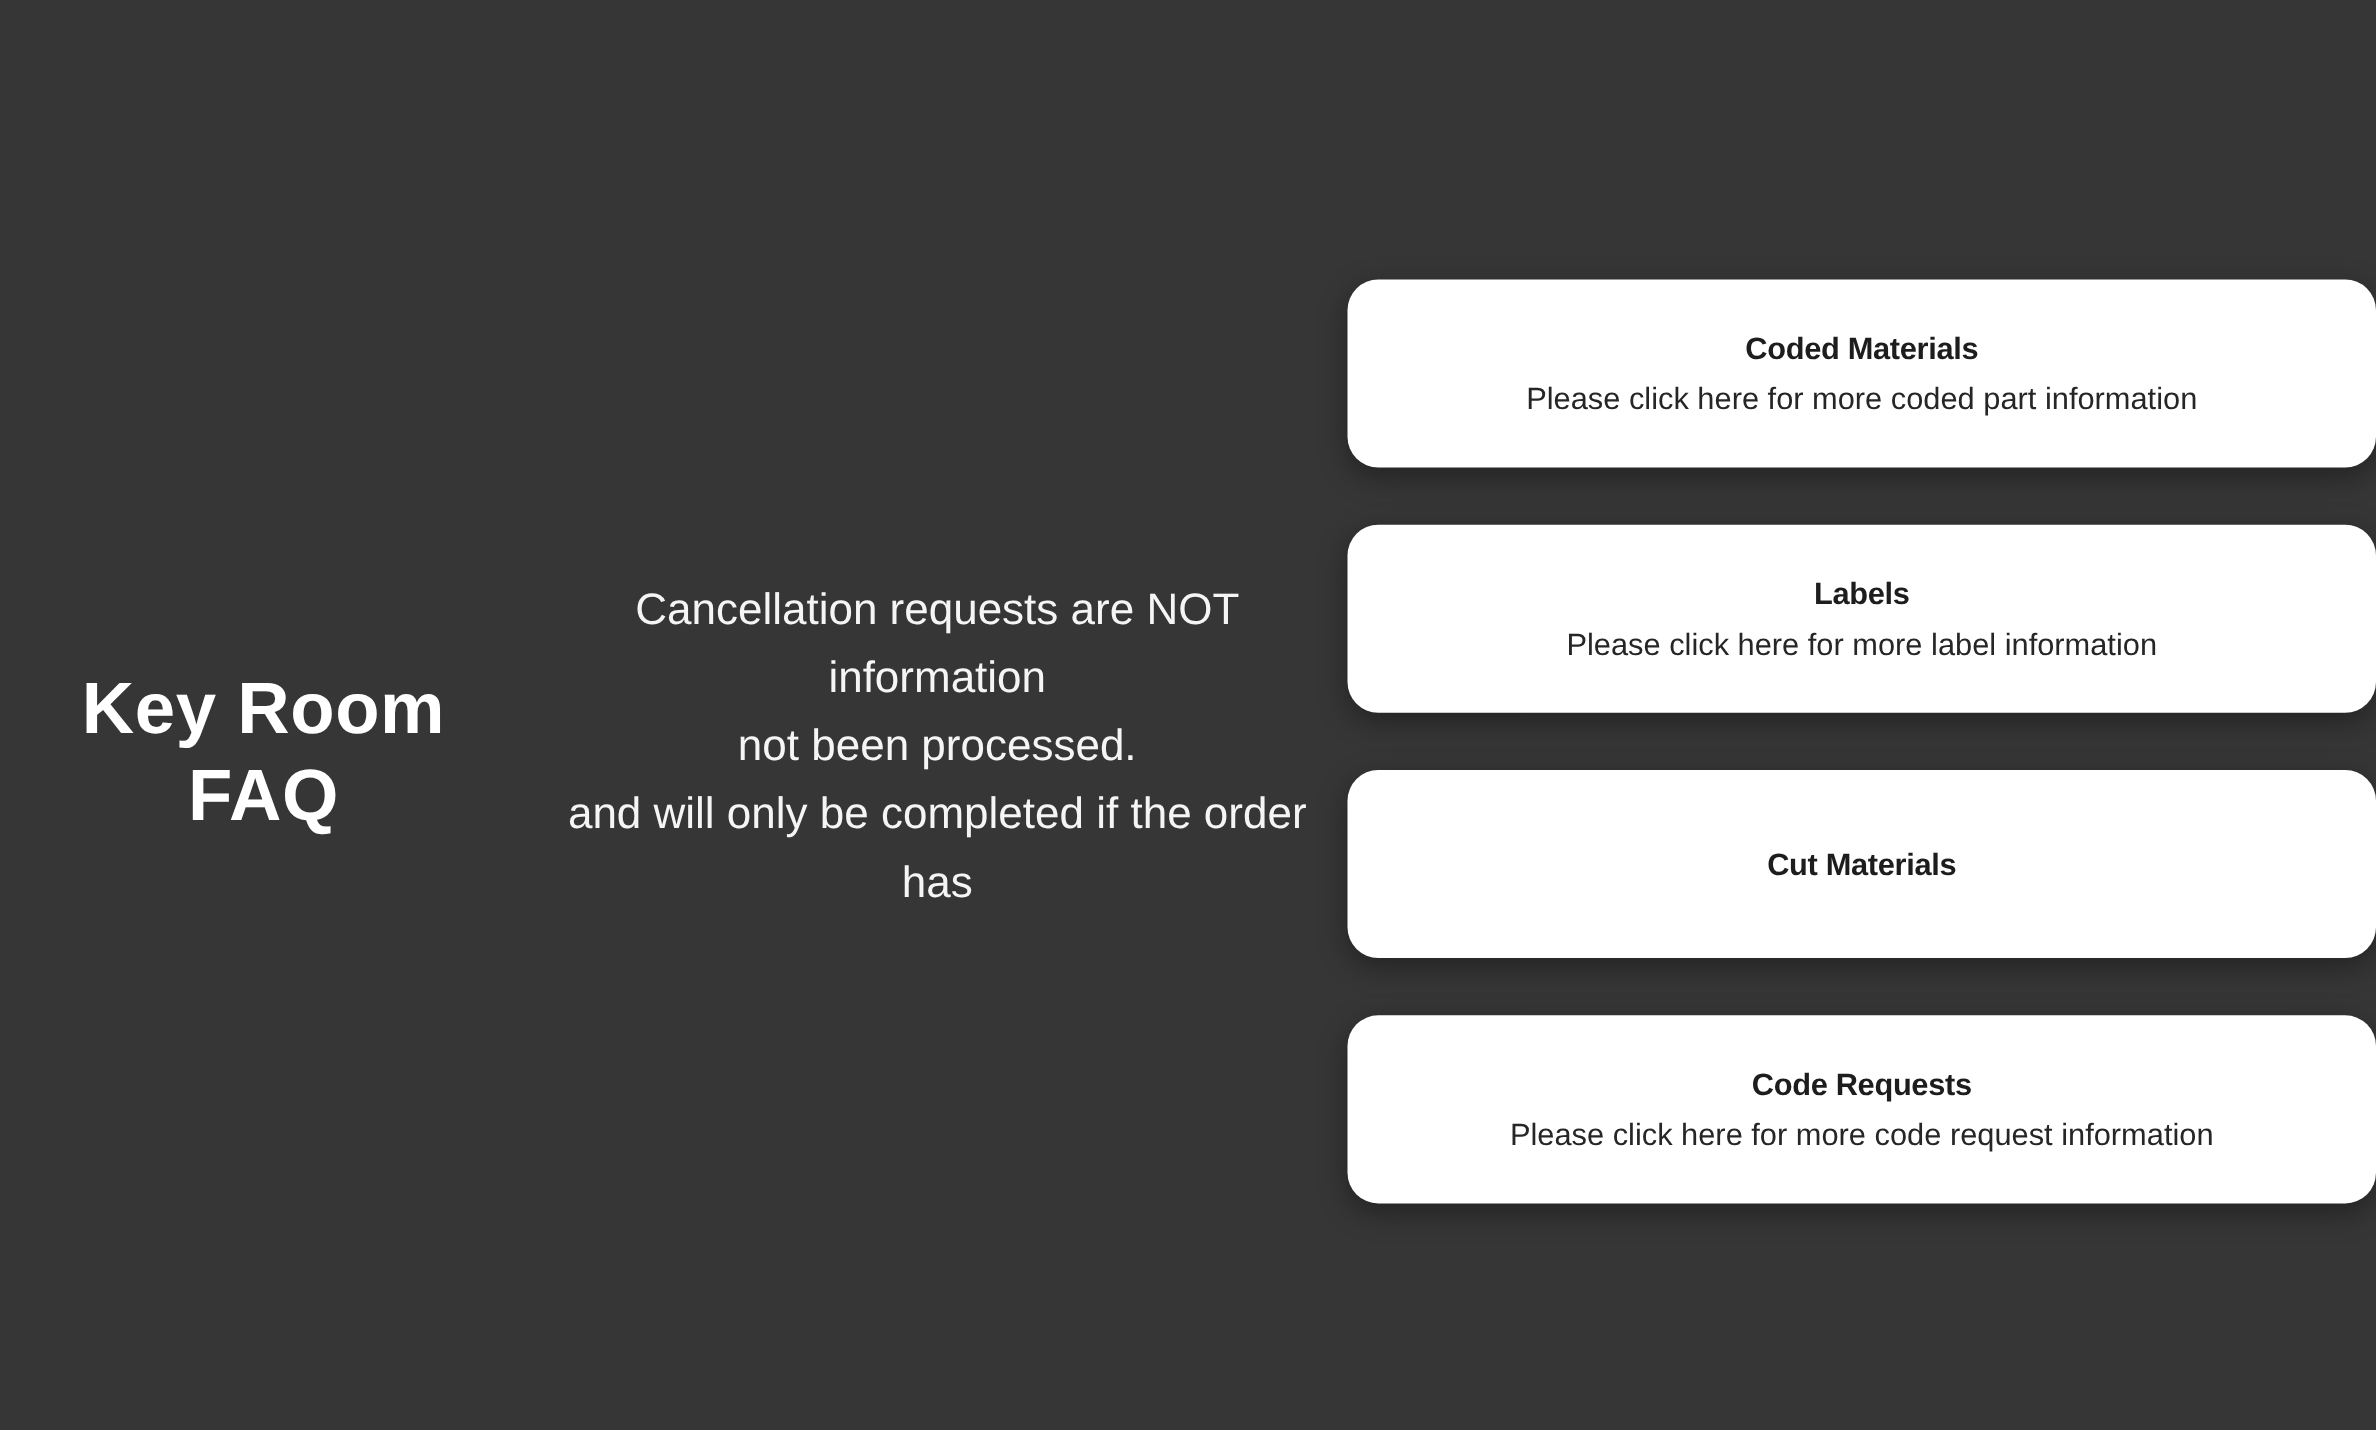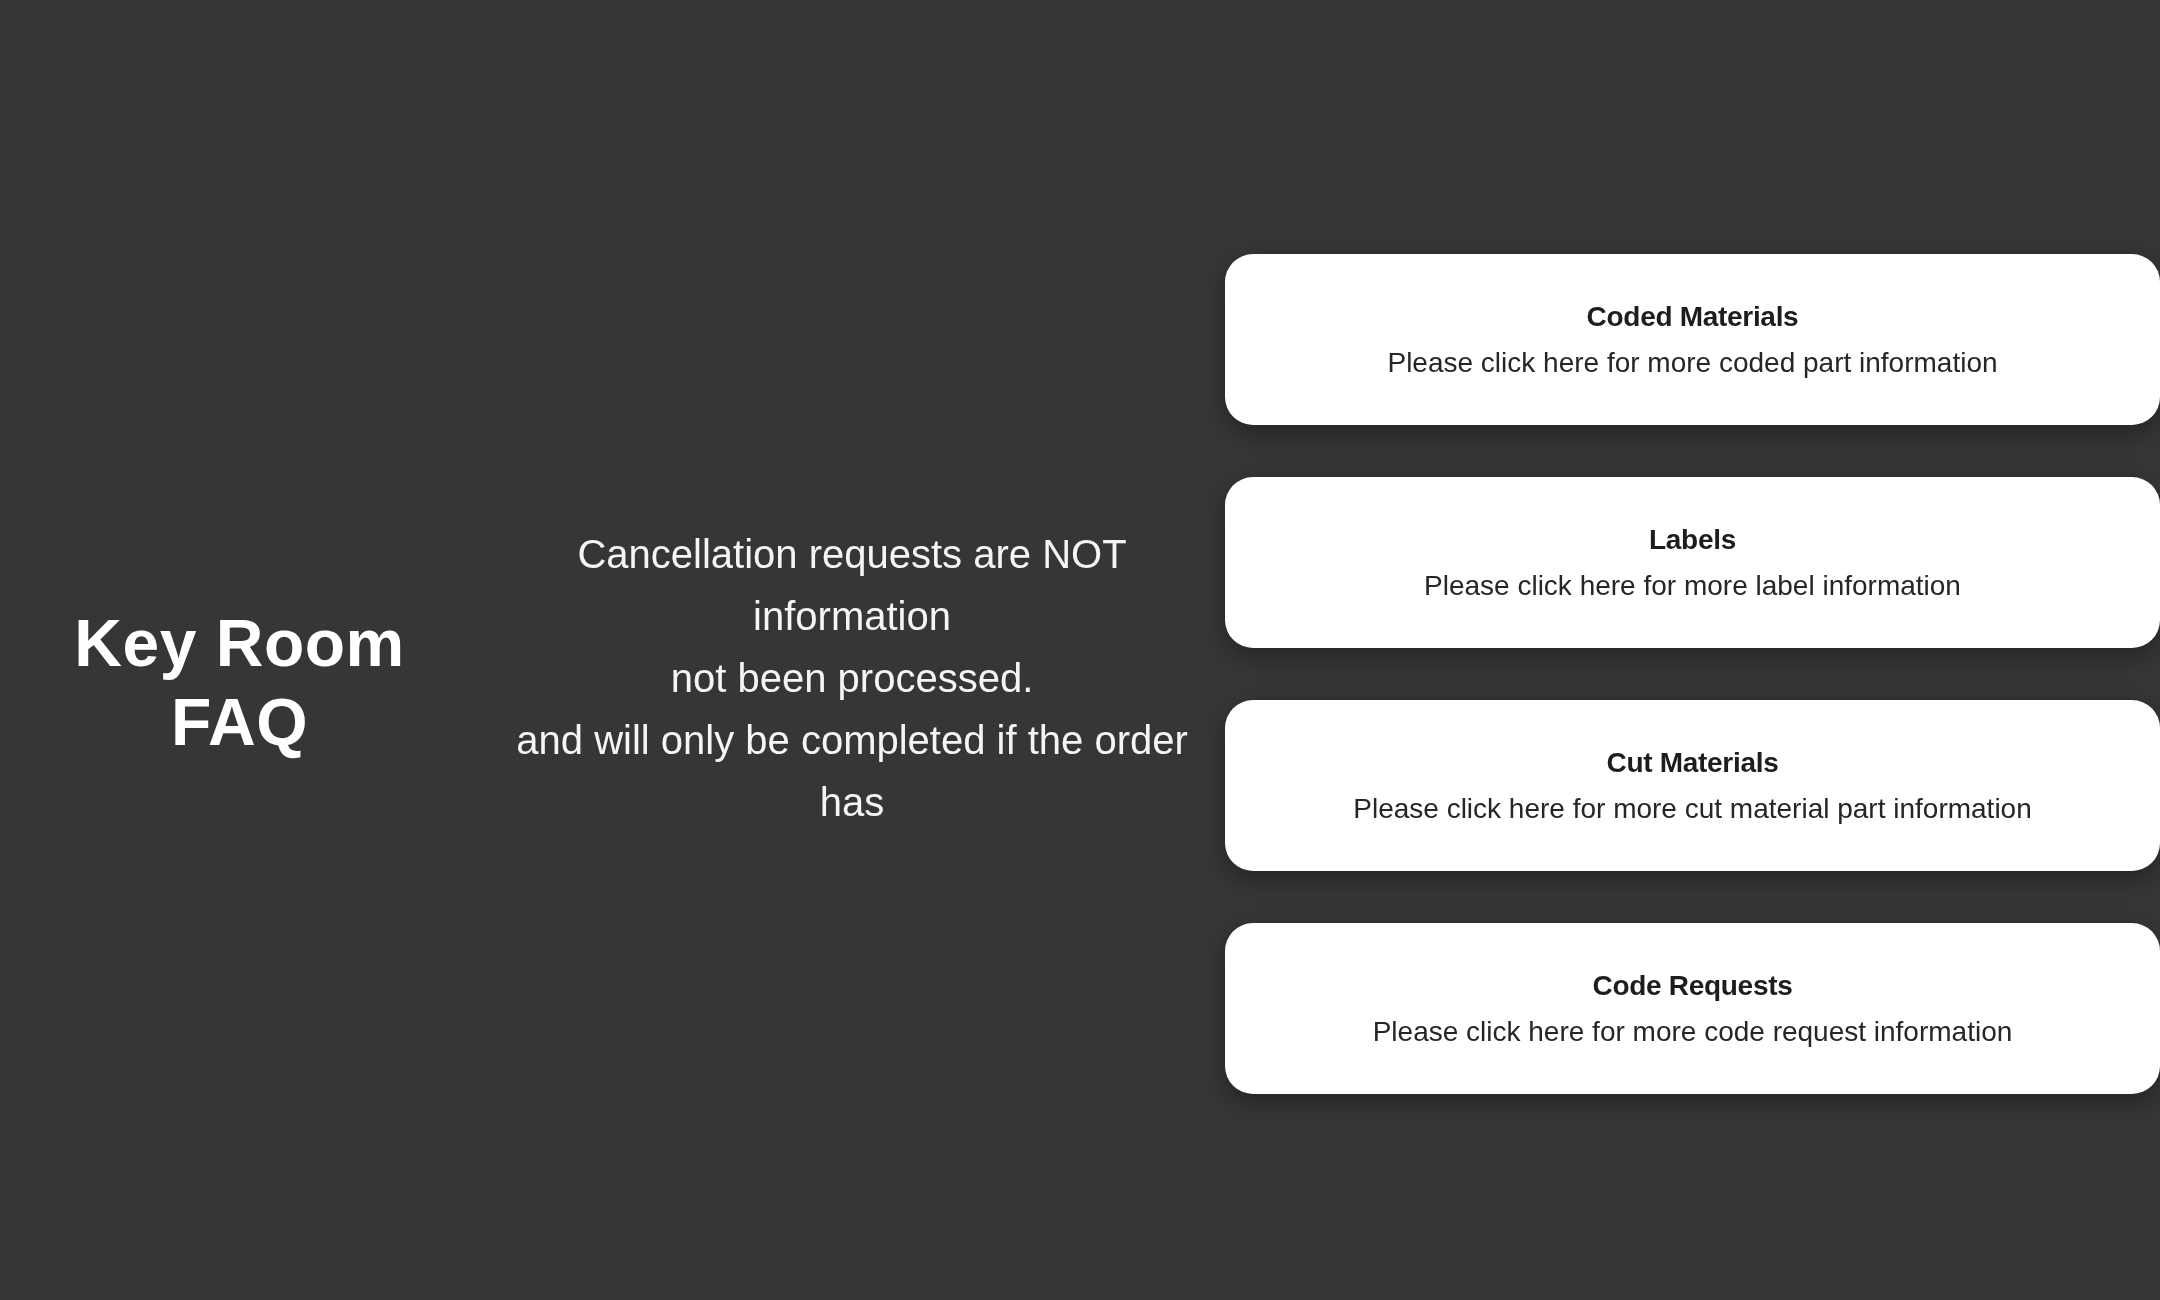--- a/index.html
+++ b/index.html
@@ -96,21 +96,20 @@
       <div class="card-subtitle">Please click here for more coded part information</div>
     </div>
 
     <div class="faq-card">
       <div class="card-title">Labels</div>
       <div class="card-subtitle">Please click here for more label information</div>
     </div>
 
     <div class="faq-card">
       <div class="card-title">Cut Materials</div>
-      <div class="card-subtitle">Please click here for more cut material part information</div>
     </div>
 
     <div class="faq-card">
       <div class="card-title">Code Requests</div>
       <div class="card-subtitle">Please click here for more code request information</div>
     </div>
 
   </div>
 
 </div>

